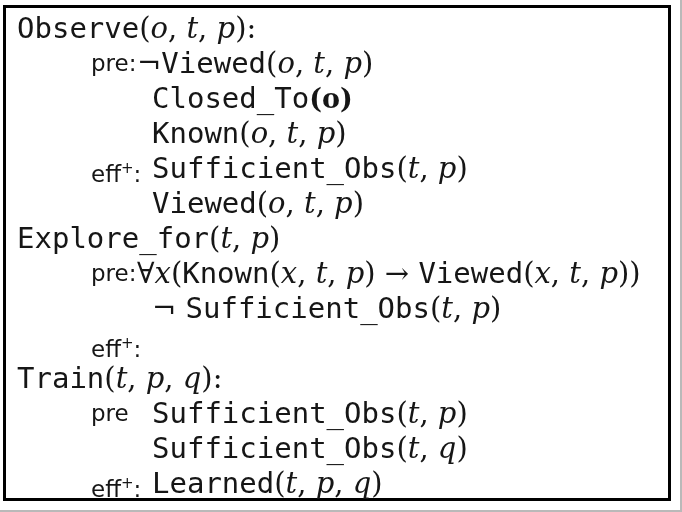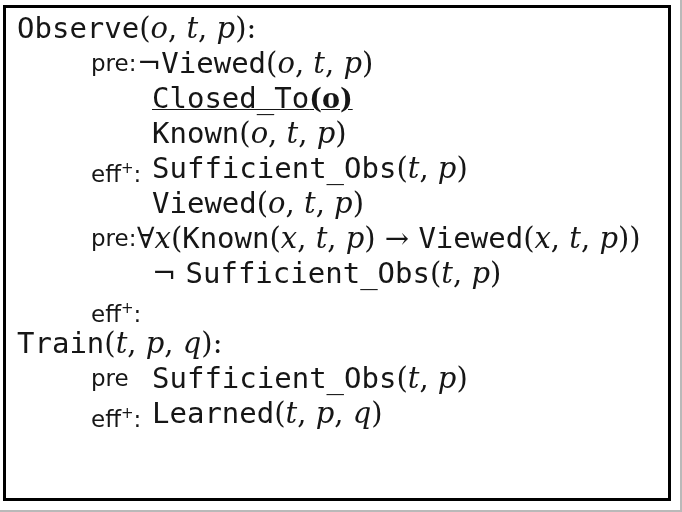--- a/index.html
+++ b/index.html
@@ -33,48 +33,54 @@
   <div class="schema-box">
     <div class="lines">
         <div class="line">
           <span class="cnt" style="left: 11px;"><span class="tk-tt" style="position: static;">Observe</span><span class="tk-m" style="position: static;">(</span><span class="tk-v" style="position: static;">o</span><span class="tk-m" style="position: static;">, </span><span class="tk-v" style="position: static;">t</span><span class="tk-m" style="position: static;">, </span><span class="tk-v" style="position: static;">p</span><span class="tk-m" style="position: static;">):</span></span>
         </div>
         <div class="line">
           <span class="lbl" style="left: 85px;"><span class="tk-kw" style="position: static;">pre:</span></span>
           <span class="cnt" style="left: 131px;"><span class="tk-sym" style="position: static;">¬</span><span class="tk-tt" style="position: static;">Viewed</span><span class="tk-m" style="position: static;">(</span><span class="tk-v" style="position: static;">o</span><span class="tk-m" style="position: static;">, </span><span class="tk-v" style="position: static;">t</span><span class="tk-m" style="position: static;">, </span><span class="tk-v" style="position: static;">p</span><span class="tk-m" style="position: static;">)</span></span>
         </div>
         <div class="line">
-          <span class="cnt" style="left: 146px; text-decoration: underline;"><span class="tk-tt" style="position: static;">Closed_To</span><span class="tk-b" style="position: static;">(o)</span></span>
+          <span class="cnt" style="left: 146px;"><span class="tk-tt" style="position: static;">Closed_To</span><span class="tk-b" style="position: static;">(o)</span></span>
         </div>
         <div class="line">
           <span class="cnt" style="left: 146px;"><span class="tk-tt" style="position: static;">Known</span><span class="tk-m" style="position: static;">(</span><span class="tk-v" style="position: static;">o</span><span class="tk-m" style="position: static;">, </span><span class="tk-v" style="position: static;">t</span><span class="tk-m" style="position: static;">, </span><span class="tk-v" style="position: static;">p</span><span class="tk-m" style="position: static;">)</span></span>
         </div>
         <div class="line">
           <span class="lbl" style="left: 85px;"><span class="tk-kw" style="position: static;">eff</span><span class="tk-sup" style="position: static;">+</span><span class="tk-kw" style="position: static;">:</span></span>
           <span class="cnt" style="left: 146px;"><span class="tk-tt" style="position: static;">Sufficient_Obs</span><span class="tk-m" style="position: static;">(</span><span class="tk-v" style="position: static;">t</span><span class="tk-m" style="position: static;">, </span><span class="tk-v" style="position: static;">p</span><span class="tk-m" style="position: static;">)</span></span>
         </div>
         <div class="line">
           <span class="cnt" style="left: 146px;"><span class="tk-tt" style="position: static;">Viewed</span><span class="tk-m" style="position: static;">(</span><span class="tk-v" style="position: static;">o</span><span class="tk-m" style="position: static;">, </span><span class="tk-v" style="position: static;">t</span><span class="tk-m" style="position: static;">, </span><span class="tk-v" style="position: static;">p</span><span class="tk-m" style="position: static;">)</span></span>
+        </div>
+        <div class="line">
+          <span class="cnt" style="left: 11px;"><span class="tk-tt" style="position: static;">Explore_for</span><span class="tk-m" style="position: static;">(</span><span class="tk-v" style="position: static;">t</span><span class="tk-m" style="position: static;">, </span><span class="tk-v" style="position: static;">p</span><span class="tk-m" style="position: static;">)</span></span>
         </div>
         <div class="line">
           <span class="lbl" style="left: 85px;"><span class="tk-kw" style="position: static;">pre:</span></span>
           <span class="cnt" style="left: 131px;"><span class="tk-sym" style="position: static;">∀</span><span class="tk-v" style="position: static;">x</span><span class="tk-m" style="position: static;">(</span><span class="tk-tt" style="position: static;">Known</span><span class="tk-m" style="position: static;">(</span><span class="tk-v" style="position: static;">x</span><span class="tk-m" style="position: static;">, </span><span class="tk-v" style="position: static;">t</span><span class="tk-m" style="position: static;">, </span><span class="tk-v" style="position: static;">p</span><span class="tk-m" style="position: static;">)</span><span class="tk-m" style="position: static;"> </span><span class="tk-sym" style="position: static;">→</span><span class="tk-m" style="position: static;"> </span><span class="tk-tt" style="position: static;">Viewed</span><span class="tk-m" style="position: static;">(</span><span class="tk-v" style="position: static;">x</span><span class="tk-m" style="position: static;">, </span><span class="tk-v" style="position: static;">t</span><span class="tk-m" style="position: static;">, </span><span class="tk-v" style="position: static;">p</span><span class="tk-m" style="position: static;">))</span></span>
         </div>
         <div class="line">
           <span class="cnt" style="left: 146px;"><span class="tk-sym" style="position: static;">¬</span><span class="tk-m" style="position: static;"> </span><span class="tk-tt" style="position: static;">Sufficient_Obs</span><span class="tk-m" style="position: static;">(</span><span class="tk-v" style="position: static;">t</span><span class="tk-m" style="position: static;">, </span><span class="tk-v" style="position: static;">p</span><span class="tk-m" style="position: static;">)</span></span>
         </div>
         <div class="line">
           <span class="lbl" style="left: 85px;"><span class="tk-kw" style="position: static;">eff</span><span class="tk-sup" style="position: static;">+</span><span class="tk-kw" style="position: static;">:</span></span>
         </div>
         <div class="line">
           <span class="cnt" style="left: 11px;"><span class="tk-tt" style="position: static;">Train</span><span class="tk-m" style="position: static;">(</span><span class="tk-v" style="position: static;">t</span><span class="tk-m" style="position: static;">, </span><span class="tk-v" style="position: static;">p</span><span class="tk-m" style="position: static;">, </span><span class="tk-v" style="position: static;">q</span><span class="tk-m" style="position: static;">):</span></span>
         </div>
         <div class="line">
           <span class="lbl" style="left: 85px;"><span class="tk-kw" style="position: static;">pre</span></span>
           <span class="cnt" style="left: 146px;"><span class="tk-tt" style="position: static;">Sufficient_Obs</span><span class="tk-m" style="position: static;">(</span><span class="tk-v" style="position: static;">t</span><span class="tk-m" style="position: static;">, </span><span class="tk-v" style="position: static;">p</span><span class="tk-m" style="position: static;">)</span></span>
         </div>
         <div class="line">
+          <span class="cnt" style="left: 146px;"><span class="tk-tt" style="position: static;">Sufficient_Obs</span><span class="tk-m" style="position: static;">(</span><span class="tk-v" style="position: static;">t</span><span class="tk-m" style="position: static;">, </span><span class="tk-v" style="position: static;">q</span><span class="tk-m" style="position: static;">)</span></span>
+        </div>
+        <div class="line">
           <span class="lbl" style="left: 85px;"><span class="tk-kw" style="position: static;">eff</span><span class="tk-sup" style="position: static;">+</span><span class="tk-kw" style="position: static;">:</span></span>
           <span class="cnt" style="left: 146px;"><span class="tk-tt" style="position: static;">Learned</span><span class="tk-m" style="position: static;">(</span><span class="tk-v" style="position: static;">t</span><span class="tk-m" style="position: static;">, </span><span class="tk-v" style="position: static;">p</span><span class="tk-m" style="position: static;">, </span><span class="tk-v" style="position: static;">q</span><span class="tk-m" style="position: static;">)</span></span>
         </div>
       </div>
   </div>
 </div>
 
 </body></html>

